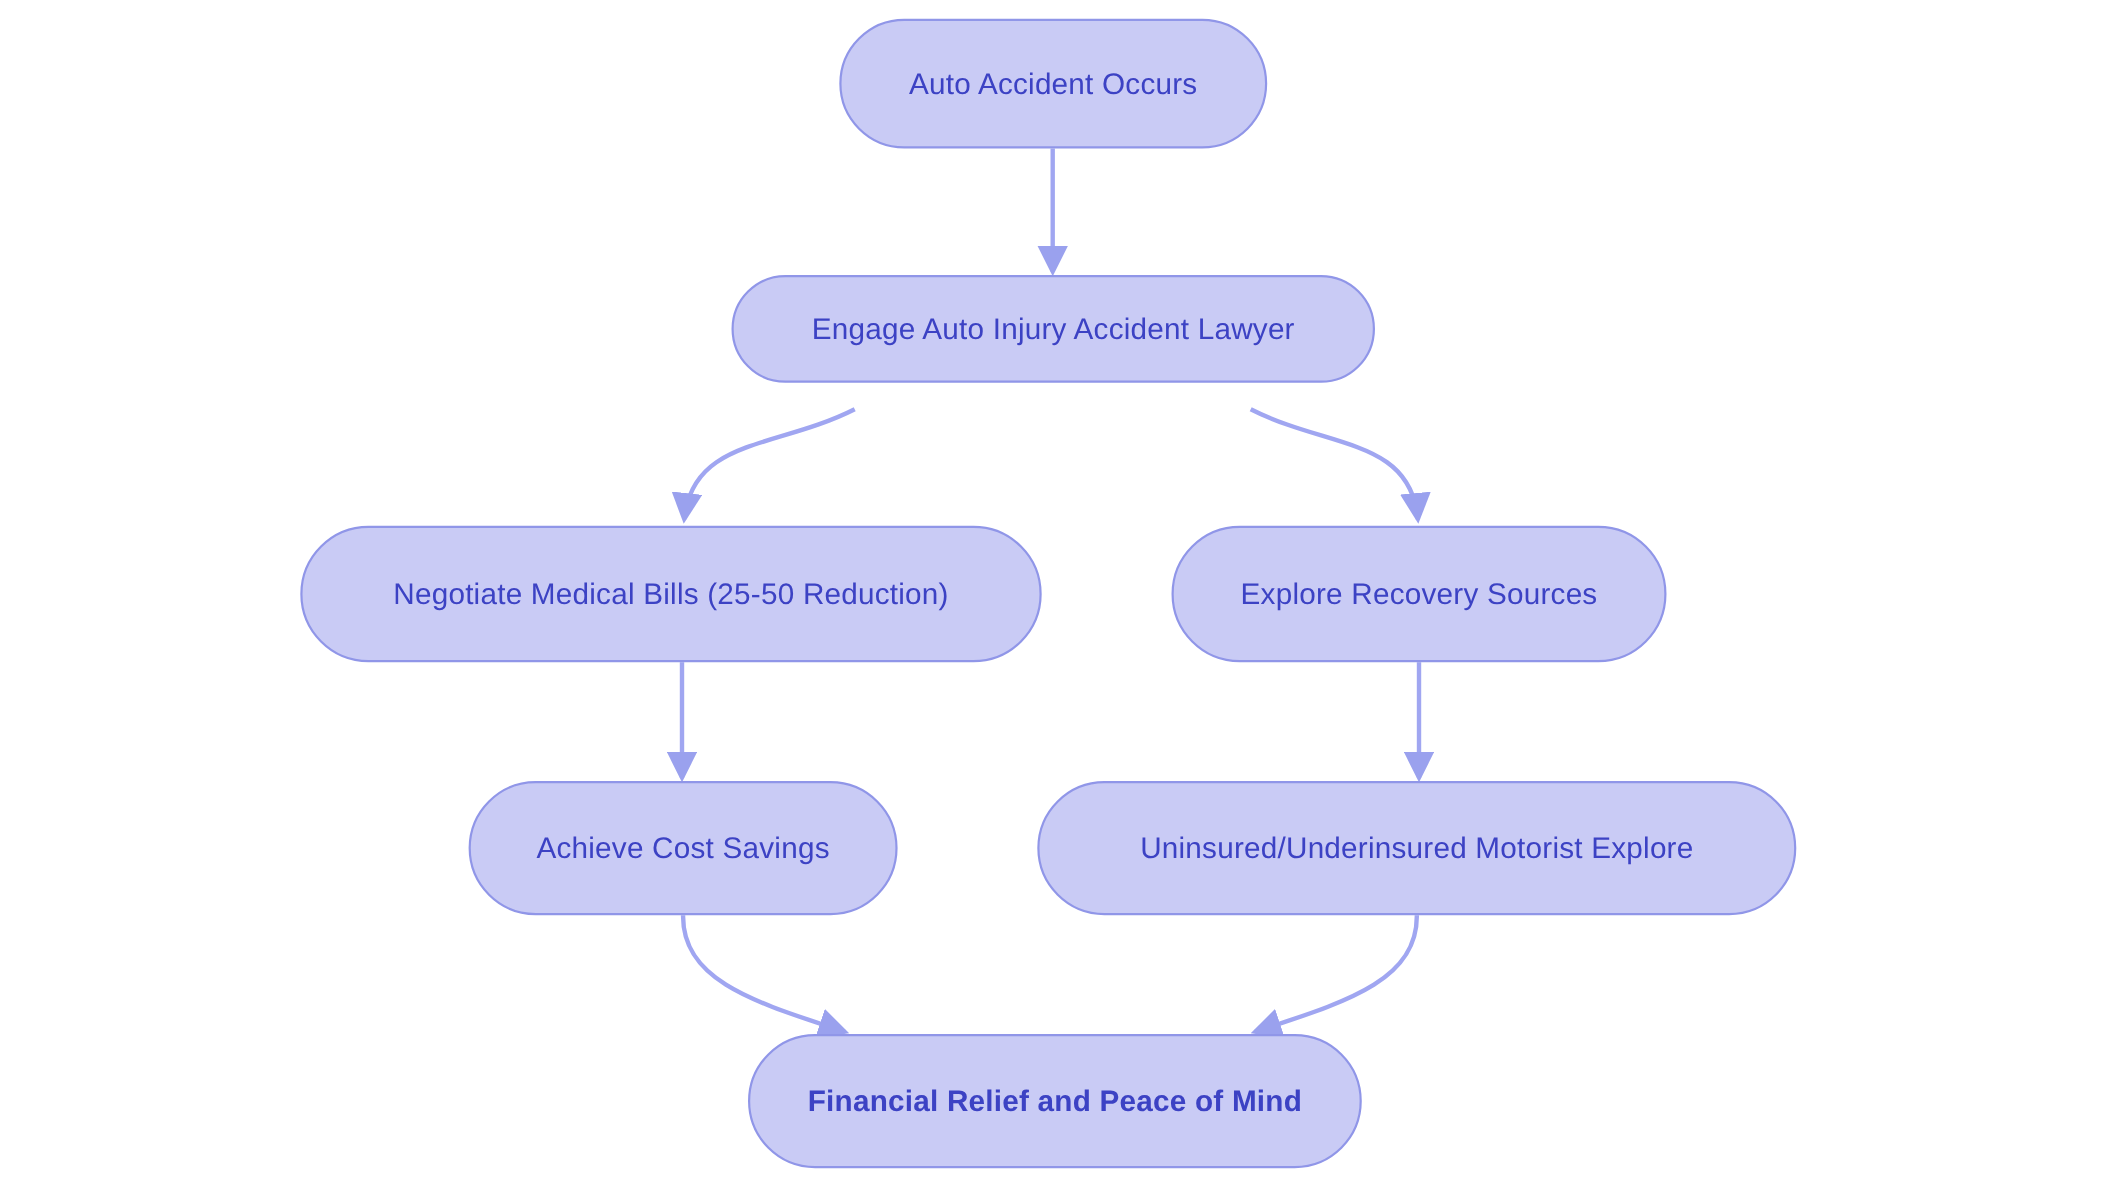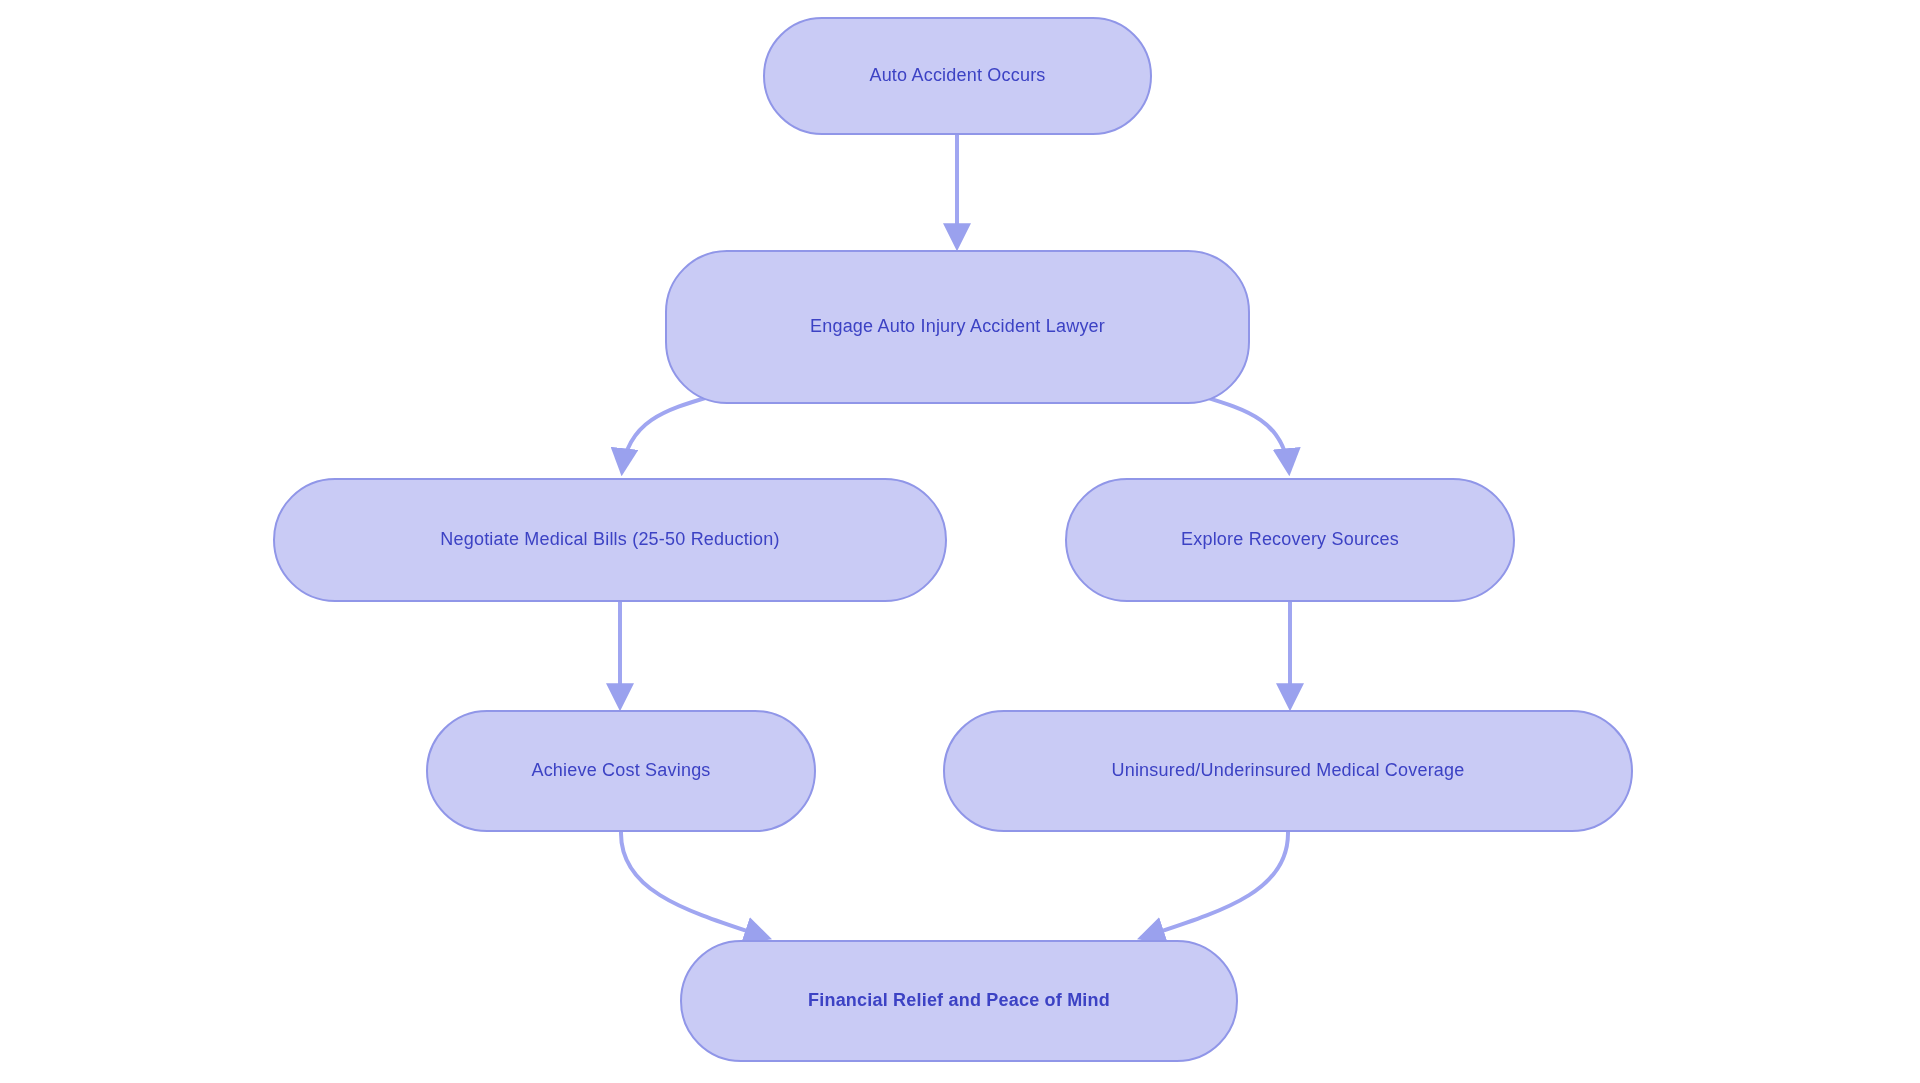--- a/index.html
+++ b/index.html
@@ -35,21 +35,21 @@
     border: 2px solid #9096e8;
     border-radius: 62px;
     display: flex;
     align-items: center;
     justify-content: center;
     text-align: center;
     padding: 0 28px;
   }
   .node-label {
     color: #3c42c4;
-    font-size: 18px;
+    font-size: 27px;
     letter-spacing: 0.2px;
     line-height: 1.2;
     white-space: nowrap;
   }
 </style>
 </head>
 <body>
 
 <div class="canvas">
 
@@ -65,37 +65,37 @@
     <path class="edge" d="M 620 602 L 620 707" marker-end="url(#ah)"></path>
     <path class="edge" d="M 1290 602 L 1290 707" marker-end="url(#ah)"></path>
     <path class="edge" d="M 621 832 C 620 893, 690 912, 768 938" marker-end="url(#ah)"></path>
     <path class="edge" d="M 1288 832 C 1289 893, 1219 912, 1141 938" marker-end="url(#ah)"></path>
   </svg>
 
   <div class="node" style="left:763px; top:17px; width:389px; height:118px;">
     <span class="node-label">Auto Accident Occurs</span>
   </div>
 
-  <div class="node" style="left:665px; top:250px; width:585px; height:154px;">
+  <div class="node" style="left:665px; top:250px; width:585px; height:98px;">
     <span class="node-label">Engage Auto Injury Accident Lawyer</span>
   </div>
 
   <div class="node" style="left:273px; top:478px; width:674px; height:124px;">
     <span class="node-label">Negotiate Medical Bills (25-50 Reduction)</span>
   </div>
 
   <div class="node" style="left:1065px; top:478px; width:450px; height:124px;">
     <span class="node-label">Explore Recovery Sources</span>
   </div>
 
   <div class="node" style="left:426px; top:710px; width:390px; height:122px;text-align:center;">
     <span class="node-label">Achieve Cost Savings</span>
   </div>
 
   <div class="node" style="left:943px; top:710px; width:690px; height:122px;">
-    <span class="node-label">Uninsured/Underinsured Medical Coverage</span>
+    <span class="node-label">Uninsured/Underinsured Motorist Explore</span>
   </div>
 
   <div class="node" style="left:680px; top:940px; width:558px; height:122px;font-weight:bold;">
     <span class="node-label">Financial Relief and Peace of Mind</span>
   </div>
 
 </div>
 
 </body></html>

